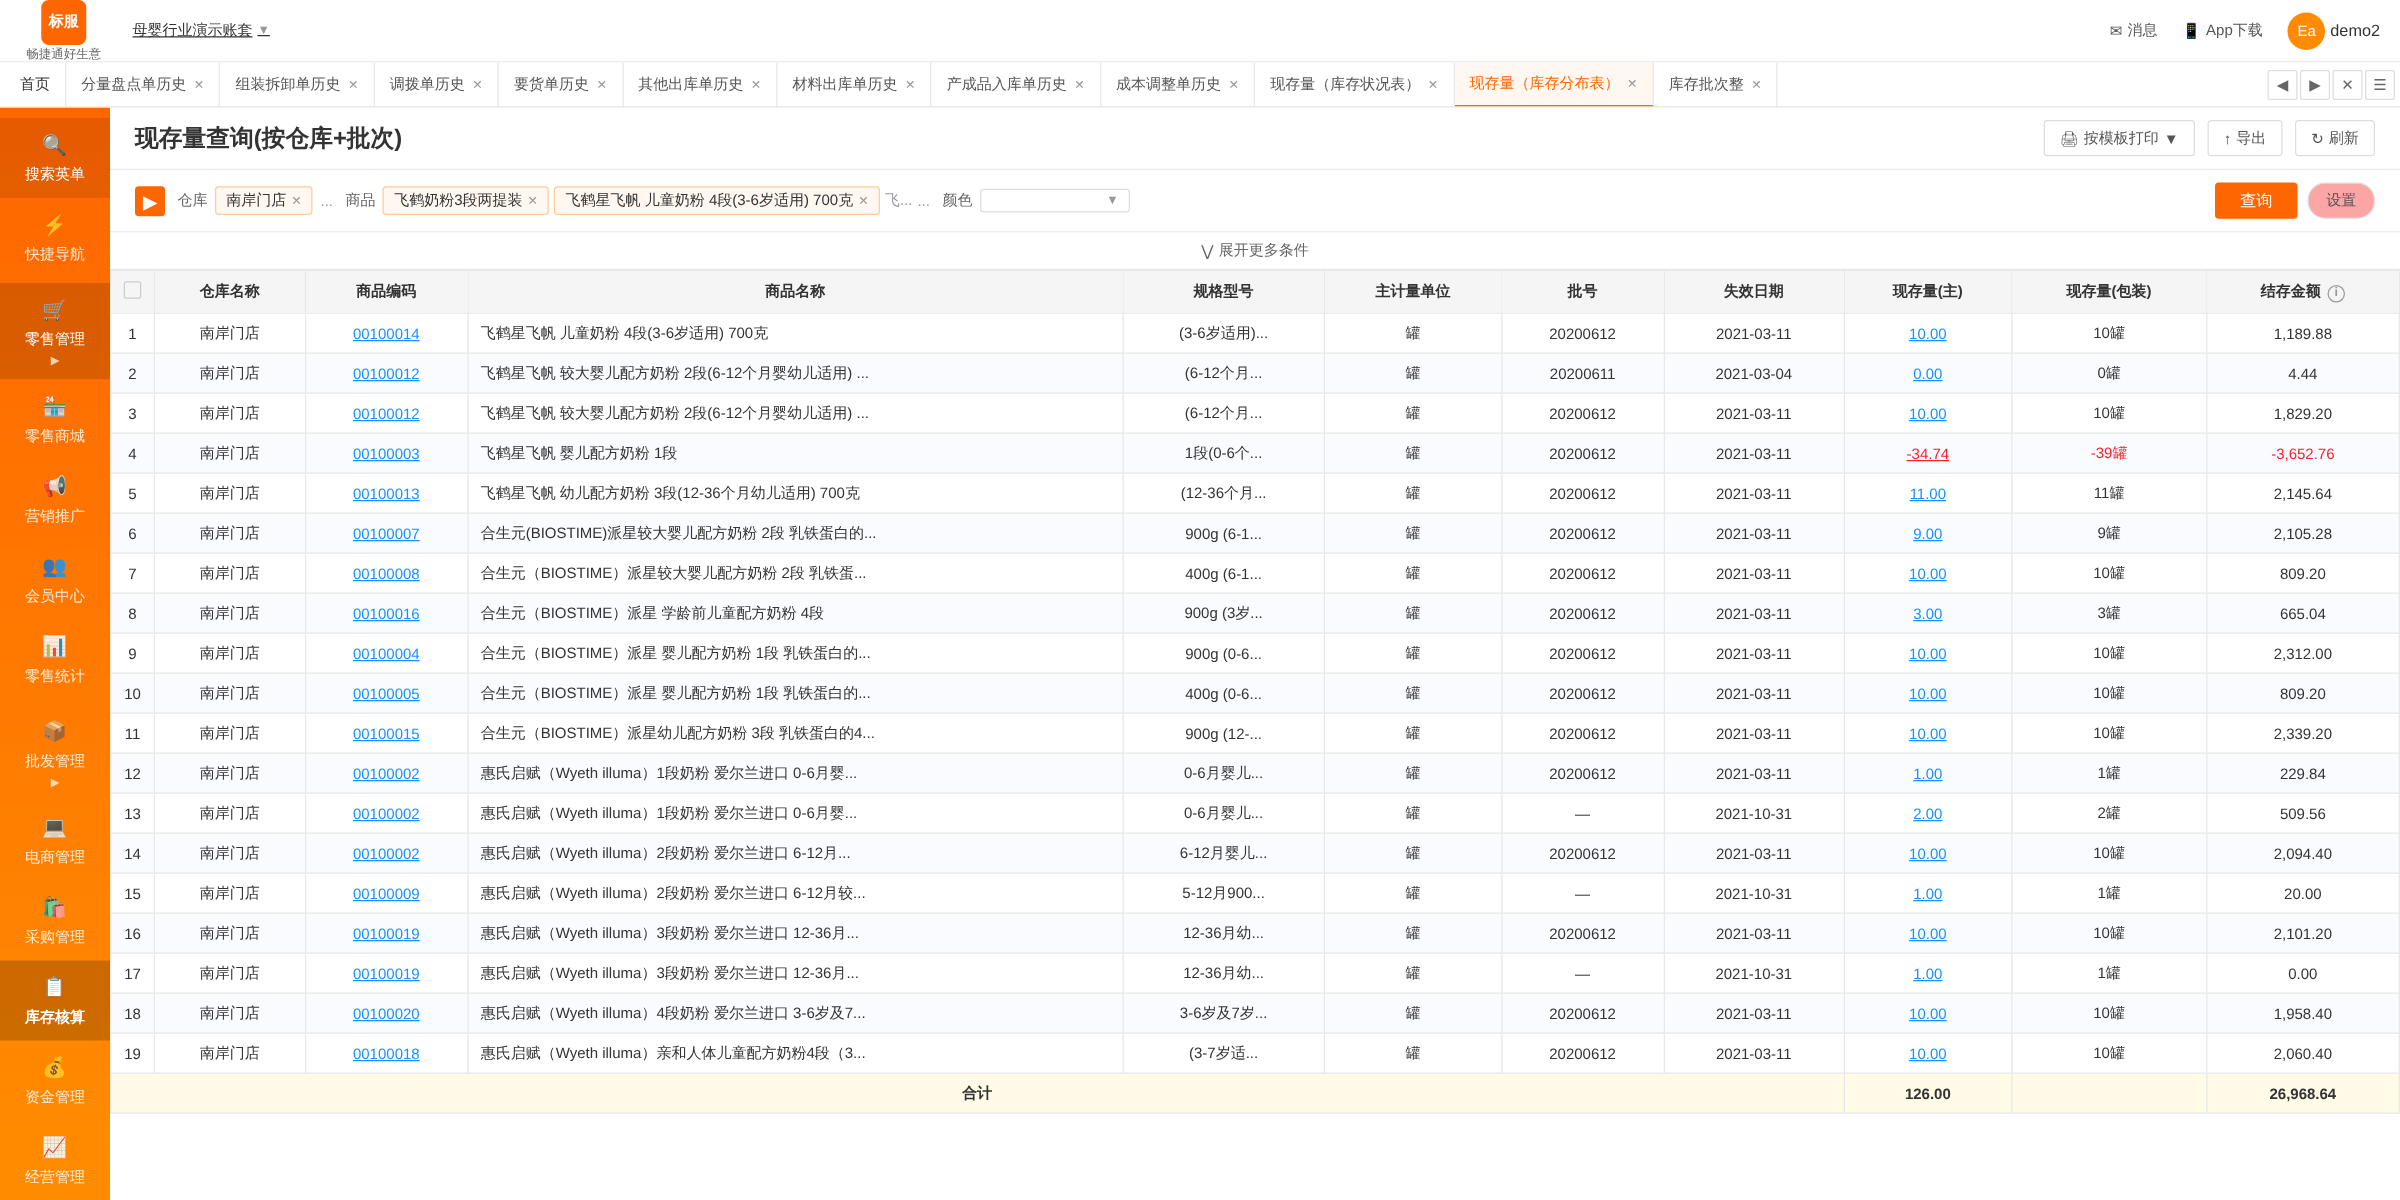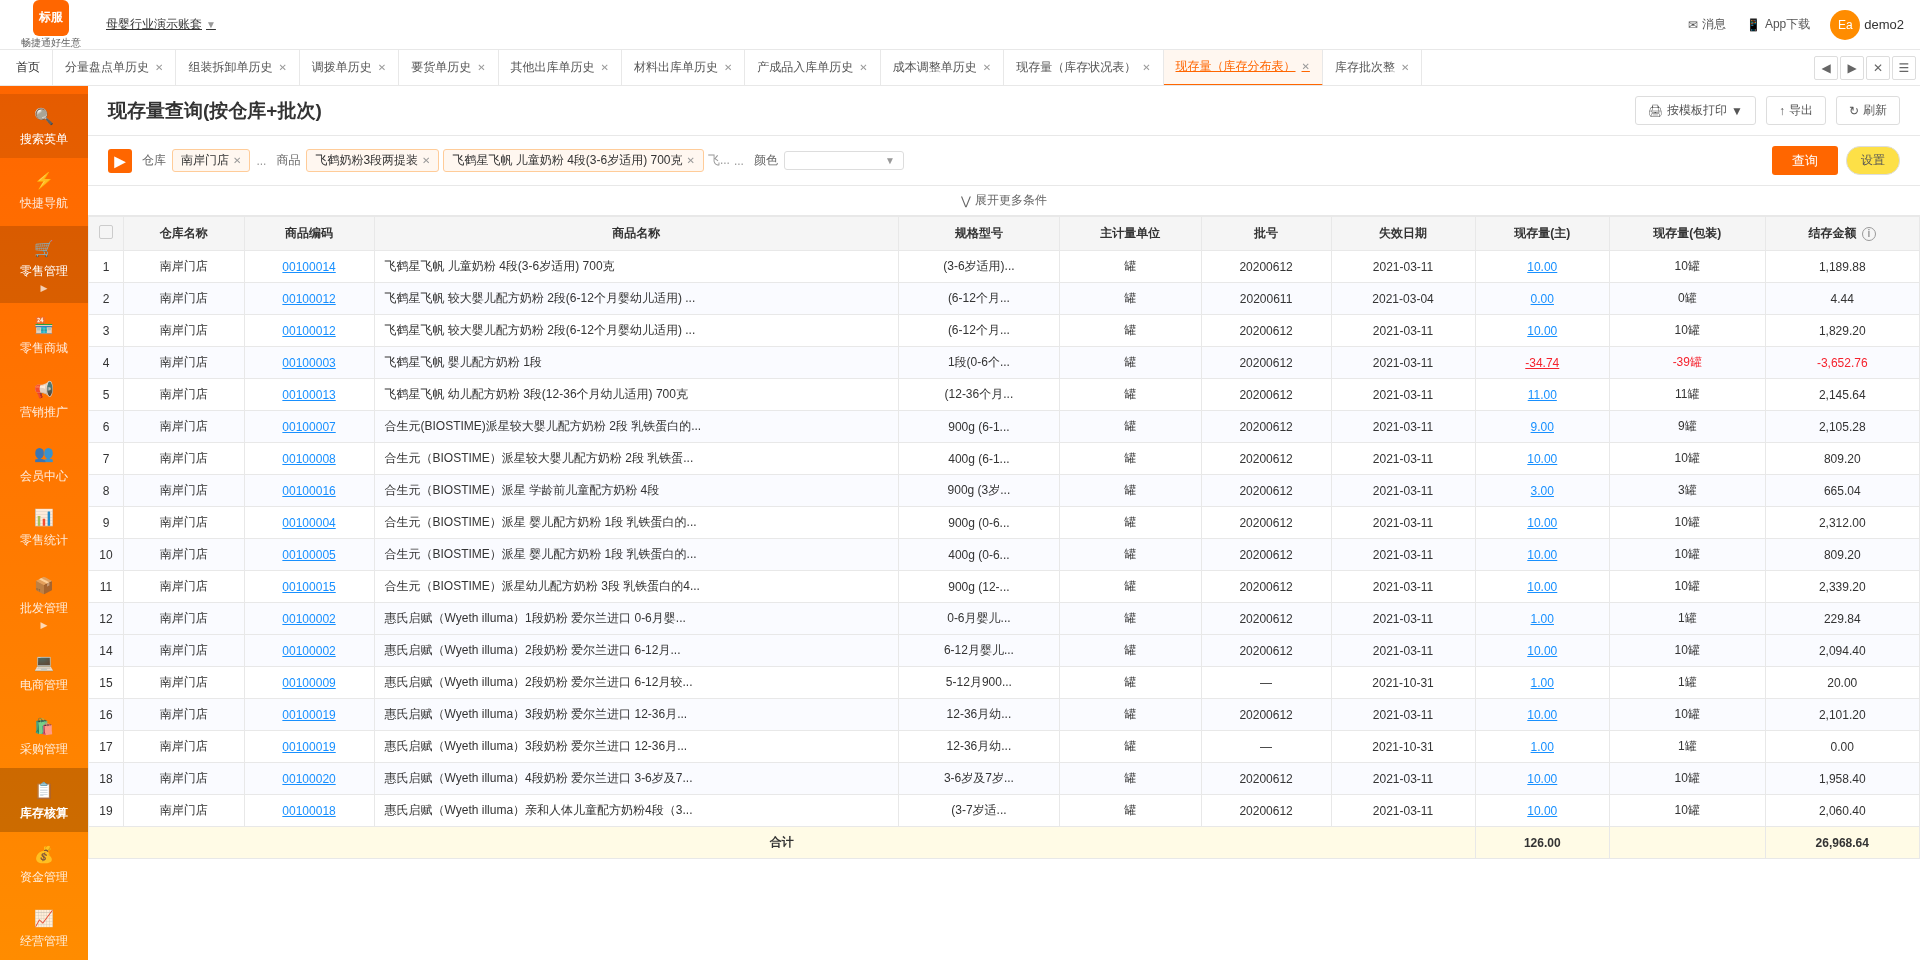--- a/index.html
+++ b/index.html
@@ -94,21 +94,20 @@
       border-right: 1px solid #e8e8e8;
     }
     .tab-item.home {
       background: #fff;
       color: #333;
     }
     .tab-item.active {
       background: #fff7f0;
       color: #ff6600;
       border-bottom: 2px solid #ff6600;
-      text-decoration: underline;
     }
     .tab-item .close-btn {
       color: #999;
       font-size: 10px;
       cursor: pointer;
     }
     .tab-nav-btns {
       margin-left: auto;
       display: flex;
       align-items: center;
@@ -315,21 +314,21 @@
       padding: 5px 20px;
       background: #ff6600;
       color: white;
       border: none;
       border-radius: 3px;
       cursor: pointer;
       font-size: 13px;
     }
     .btn-settings {
       padding: 5px 14px;
-      background: #fde047;
+      background: #fca5a5;
       color: #555;
       border: 1px solid #ddd;
       border-radius: 14px;
       cursor: pointer;
       font-size: 12px;
     }
     .expand-more {
       display: flex;
       align-items: center;
       gap: 4px;
@@ -797,20 +796,33 @@
     <td class="td-link">00100002</td>
     <td class="td-left" style="max-width:300px;overflow:hidden;text-overflow:ellipsis;">惠氏启赋（Wyeth illuma）1段奶粉 爱尔兰进口 0-6月婴...</td>
     <td>0-6月婴儿...</td>
     <td>罐</td>
     <td>20200612</td>
     <td>2021-03-11</td>
     <td class="td-link">1.00</td>
     <td class="">1罐</td>
     <td class="">229.84</td>
   </tr>
+            <tr>
+    <td>13</td>
+    <td>南岸门店</td>
+    <td class="td-link">00100002</td>
+    <td class="td-left" style="max-width:300px;overflow:hidden;text-overflow:ellipsis;">惠氏启赋（Wyeth illuma）1段奶粉 爱尔兰进口 0-6月婴...</td>
+    <td>0-6月婴儿...</td>
+    <td>罐</td>
+    <td>—</td>
+    <td>2021-10-31</td>
+    <td class="td-link">2.00</td>
+    <td class="">2罐</td>
+    <td class="">509.56</td>
+  </tr>
             <tr class="alt">
     <td>14</td>
     <td>南岸门店</td>
     <td class="td-link">00100002</td>
     <td class="td-left" style="max-width:300px;overflow:hidden;text-overflow:ellipsis;">惠氏启赋（Wyeth illuma）2段奶粉 爱尔兰进口 6-12月...</td>
     <td>6-12月婴儿...</td>
     <td>罐</td>
     <td>20200612</td>
     <td>2021-03-11</td>
     <td class="td-link">10.00</td>

